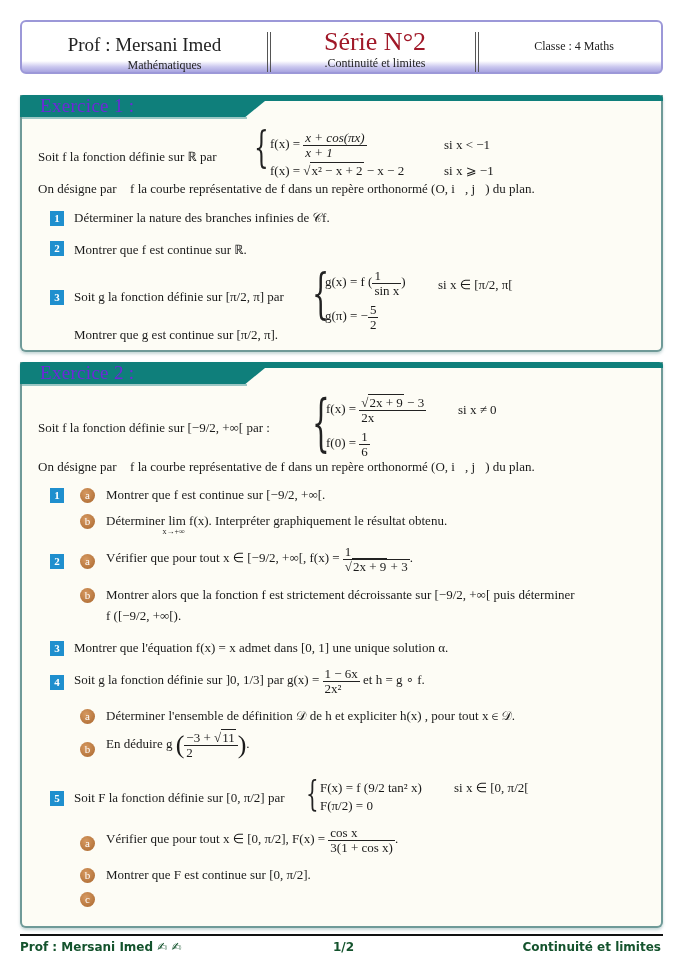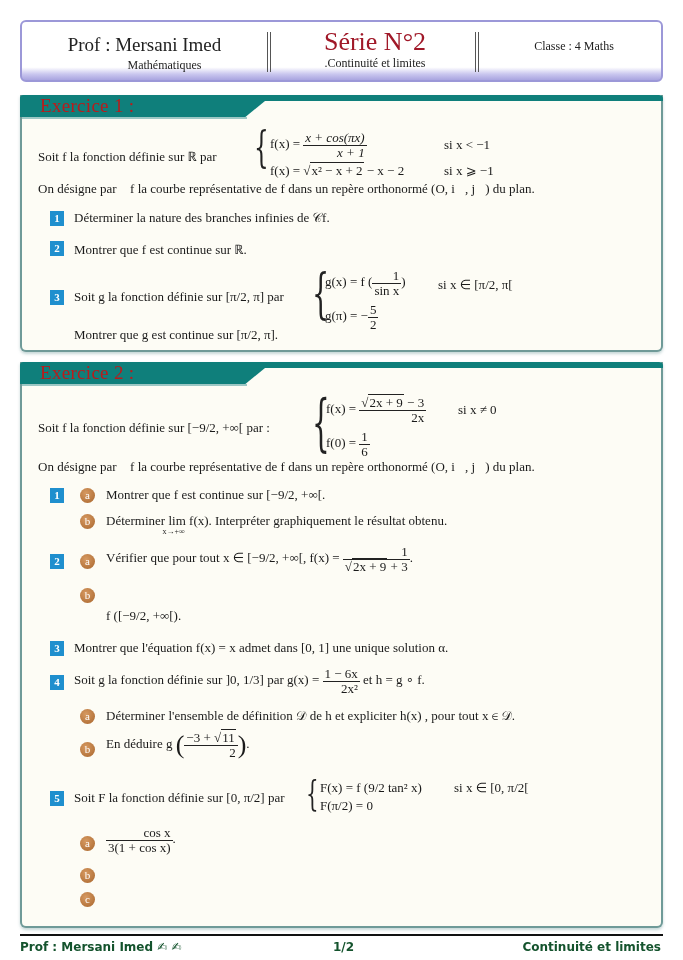--- a/index.html
+++ b/index.html
@@ -1,21 +1,21 @@
 <!DOCTYPE html>
 <html><head>
 <meta charset="utf-8">
 <style>
   * { box-sizing: border-box; margin: 0; padding: 0; }
   html, body { width: 683px; height: 960px; background: #ffffff; overflow: hidden; }
   body { font-family: "DejaVu Serif", "Liberation Serif", serif; color: #1a1a1a; position: relative; }
 
   
   .hdr {
-    position: absolute; left: 20px; top: 20px; width: 643px; height: 62px;
+    position: absolute; left: 20px; top: 20px; width: 643px; height: 54px;
     border: 2px solid #9c98d8; border-radius: 6px;
     background: linear-gradient(to bottom, #ffffff 0%, #ffffff 78%, #c9c6ee 90%, #a9a5e0 100%);
     font-family: "Liberation Serif", serif;
   }
   .hdr .col { position: absolute; top: 0; height: 100%; text-align: center; }
   .hdr .c1 { left: 0; width: 245px; }
   .hdr .c2 { left: 253px; width: 200px; }
   .hdr .c3 { left: 462px; width: 180px; }
   .hdr .sep { position: absolute; top: 10px; width: 4px; height: 40px; border-left: 1px solid #555; border-right: 1px solid #555; }
   .hdr .prof { font-size: 19px; margin-top: 12px; color: #222; }
@@ -33,35 +33,35 @@
     box-shadow: 0 2px 3px rgba(90,140,140,0.35);
   }
   .ex .bar { position: absolute; left: -2px; right: -2px; top: 0; height: 6px; background: #0f7f7b; border-radius: 4px 4px 0 0; }
   .ex .tab {
     position: absolute; left: -2px; top: 0; height: 22px; width: 245px;
     background: #0f7f7b;
     clip-path: polygon(0 0, 100% 0, 100% 27%, 92% 100%, 0 100%);
     border-radius: 4px 0 0 0;
   }
   .ex .tabline { position: absolute; left: 0; top: 22px; width: 225px; height: 2px; background: #9cc7c4; }
-  .ex .title { position: absolute; left: 18px; top: 0px; font-family: "Liberation Serif", serif; font-size: 19px; color: #b91c1c; letter-spacing: 0.3px; line-height: 22px; }
+  .ex .title { position: absolute; left: 18px; top: 0px; font-family: "Liberation Serif", serif; font-size: 19px; color: #6d28d9; letter-spacing: 0.3px; line-height: 22px; }
   .ex .body { position: absolute; left: 0; top: 0; width: 100%; height: 100%; font-family: "Liberation Serif", serif; font-size: 13px; }
 
   .ln { position: absolute; white-space: nowrap; font-size: 13px; }
   .num {
     display: inline-block; width: 14px; height: 15px; background: #1f8fce; color: #fff;
     font-size: 11px; text-align: center; line-height: 15px; font-weight: bold;
     position: absolute;
   }
   .circ {
     display: inline-block; width: 15px; height: 15px; border-radius: 50%;
     background: radial-gradient(circle at 40% 35%, #d79a62, #a8652c);
     color: #fff; font-size: 11px; text-align: center; line-height: 14px; position: absolute;
   }
-  .frac { display: inline-block; vertical-align: middle; text-align: right; line-height: 14px; }
+  .frac { display: inline-block; vertical-align: middle; text-align: left; line-height: 14px; }
   .frac .n { display: block; border-bottom: 1px solid #222; padding: 0 2px; }
   .frac .d { display: block; padding: 0 2px; }
   .brace { position: absolute; font-family: "DejaVu Serif", serif; color: #222; }
   .sqrt { border-top: 1px solid #222; padding: 0 1px; }
 
   
   .foot-rule { position: absolute; left: 20px; top: 934px; width: 643px; height: 2px; background: #111; }
   .foot { position: absolute; top: 940px; font-family: "DejaVu Sans", sans-serif; font-size: 12px; font-weight: bold; color: #14532d; }
 </style>
 </head>
@@ -151,20 +151,21 @@
       <span>f(x). Interpréter graphiquement le résultat obtenu.</span>
     </div>
 
     <span class="num" style="left:28px; top:192px;">2</span>
     <span class="circ" style="left:58px; top:192px;">a</span>
     <div class="ln" style="left:84px; top:183px;">
       <span>Vérifier que pour tout x ∈ [−9/2, +∞[, f(x) =</span>
       <span class="frac"><span class="n">1</span><span class="d">√<span class="sqrt">2x + 9</span><span> + 3</span></span></span>.
     </div>
     <span class="circ" style="left:58px; top:226px;">b</span>
+    <div class="ln" style="left:84px; top:225px;">Montrer alors que la fonction f est strictement décroissante sur [−9/2, +∞[ puis déterminer</div>
     <div class="ln" style="left:84px; top:246px;">f ([−9/2, +∞[).</div>
 
     <span class="num" style="left:28px; top:279px;">3</span>
     <div class="ln" style="left:52px; top:278px;">Montrer que l'équation f(x) = x admet dans [0, 1] une unique solution α.</div>
 
     <span class="num" style="left:28px; top:313px;">4</span>
     <div class="ln" style="left:52px; top:305px;">
       <span>Soit g la fonction définie sur ]0, 1/3] par g(x) =</span>
       <span class="frac"><span class="n">1 − 6x</span><span class="d">2x²</span></span>
       <span>et h = g ∘ f.</span>
@@ -179,23 +180,25 @@
 
     <span class="num" style="left:28px; top:429px;">5</span>
     <div class="ln" style="left:52px; top:428px;">Soit F la fonction définie sur [0, π/2] par</div>
     <div class="brace" style="left:284px; top:414px; font-size:36px; line-height:36px; transform:scaleX(0.55); transform-origin:left;">{</div>
     <div class="ln" style="left:298px; top:418px;">F(x) = f (9/2 tan² x)</div>
     <div class="ln" style="left:432px; top:418px;">si x ∈ [0, π/2[</div>
     <div class="ln" style="left:298px; top:436px;">F(π/2) = 0</div>
 
     <span class="circ" style="left:58px; top:474px;">a</span>
     <div class="ln" style="left:84px; top:464px;">
+      <span>Vérifier que pour tout x ∈ [0, π/2], F(x) =</span>
       <span class="frac"><span class="n">cos x</span><span class="d">3(1 + cos x)</span></span>.
     </div>
     <span class="circ" style="left:58px; top:506px;">b</span>
+    <div class="ln" style="left:84px; top:505px;">Montrer que F est continue sur [0, π/2].</div>
     <span class="circ" style="left:58px; top:530px;">c</span>
   </div>
 </div>
 
 <div class="foot-rule"></div>
 <div class="foot" style="left:20px;">Prof : Mersani Imed ✍ ✍</div>
 <div class="foot" style="left:333px;">1/2</div>
 <div class="foot" style="right:22px;">Continuité et limites</div>
 
 </body></html>

